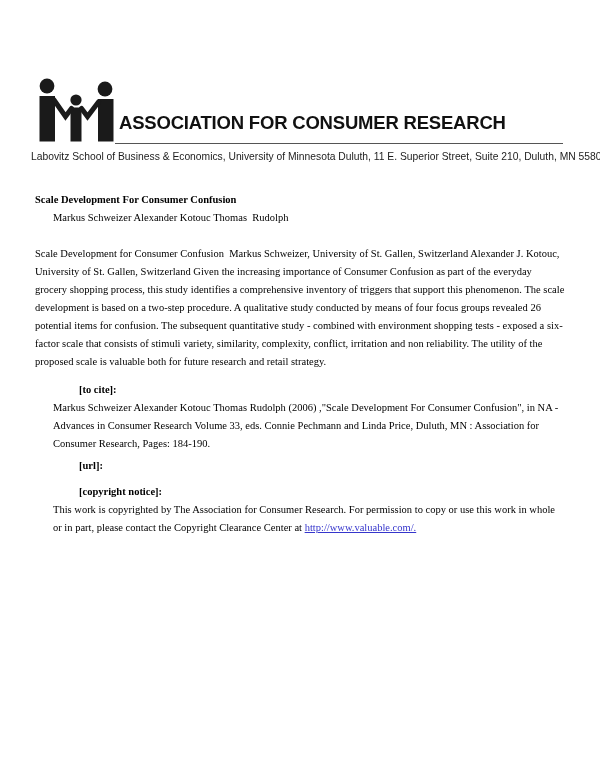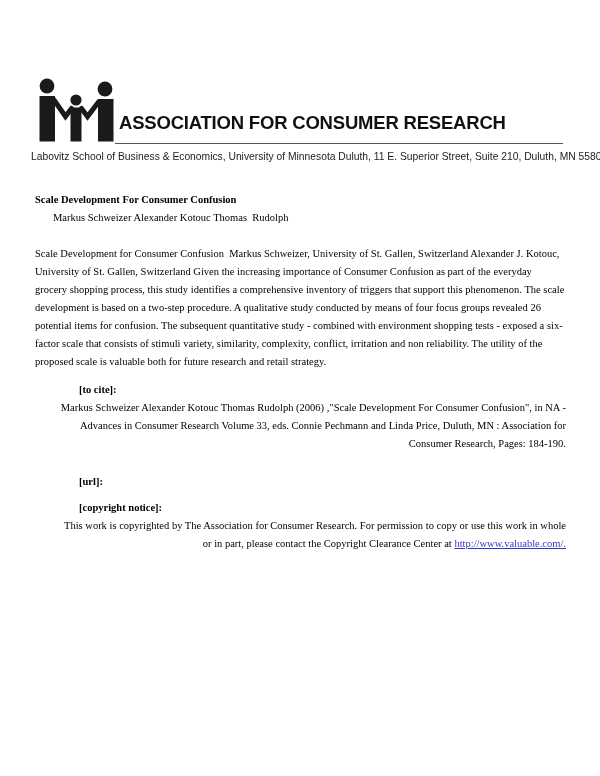--- a/index.html
+++ b/index.html
@@ -32,24 +32,24 @@
 
   
   .content {
     position: absolute; left: 35px; top: 191px; width: 531px;
     font-size: 10.5px; line-height: 18px; color: #000000;
   }
   .doc-title { font-weight: bold; white-space: pre-wrap; }
   .authors { margin-left: 18px; white-space: pre-wrap; }
   .abstract { margin-top: 18px; white-space: pre-wrap; }
   .section-cite { margin-top: 10px; }
-  .section-url { margin-top: 20px; }
+  .section-url { margin-top: 4px; }
   .section-copyright { margin-top: 8px; }
   .section-label { font-weight: bold; padding-left: 44px; }
-  .section-body { margin-left: 18px; white-space: pre-wrap; text-align: right; }
+  .section-body { margin-left: 18px; white-space: pre-wrap; }
   a.doc-link { color: #3535cc; text-decoration: underline; cursor: pointer; }
 </style>
 </head>
 <body>
 
 <div class="page">
 
   <svg class="logo-svg" width="77" height="64" viewBox="0 0 77 64" xmlns="http://www.w3.org/2000/svg">
     <g fill="#1a1a1a">
 

